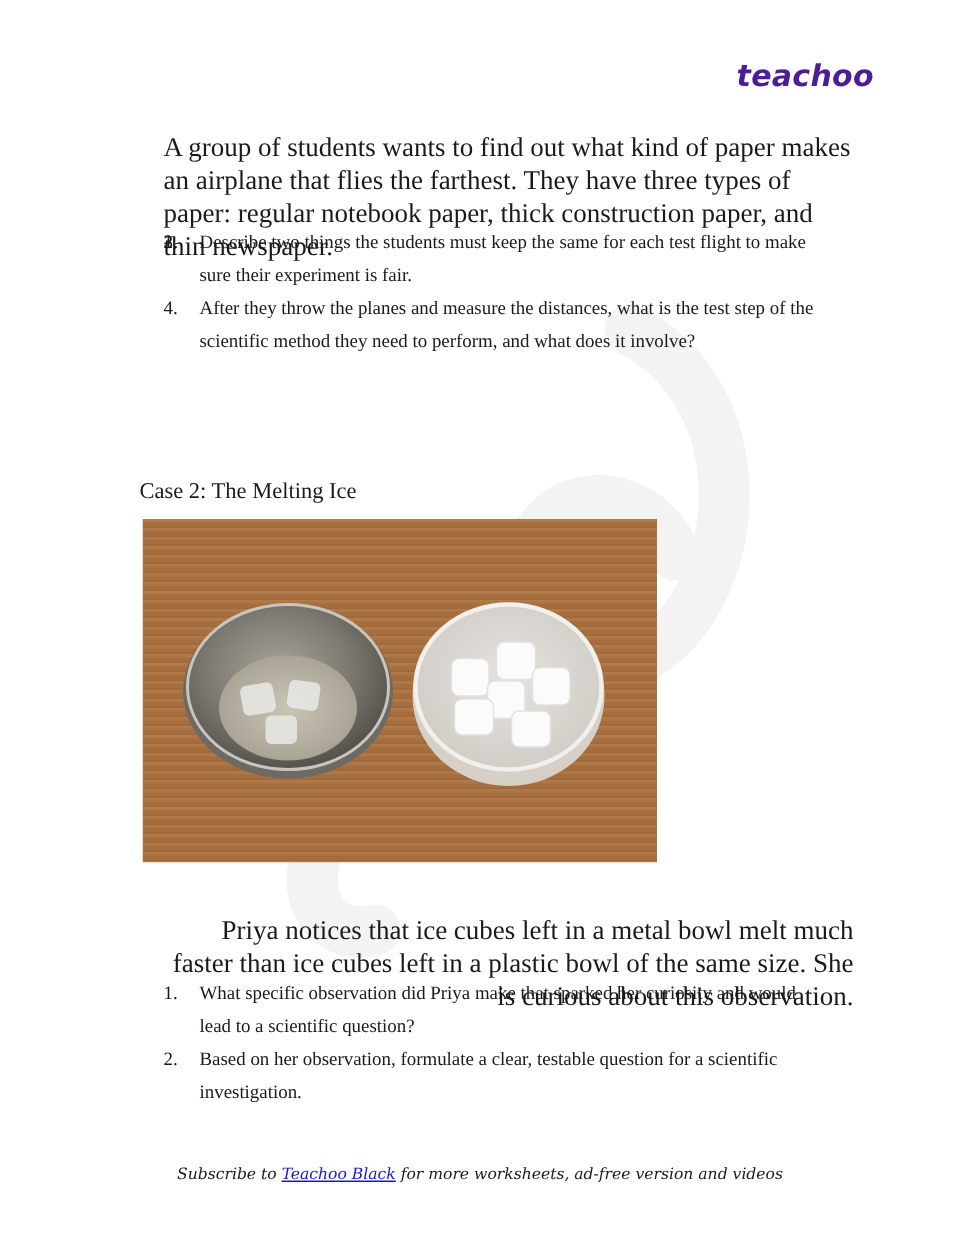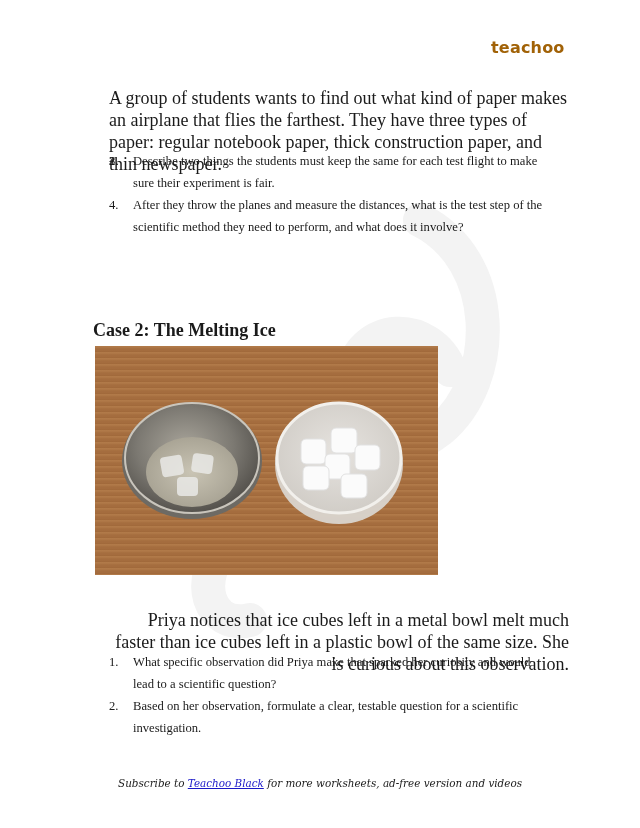--- a/index.html
+++ b/index.html
@@ -1,25 +1,25 @@
 <!DOCTYPE html>
 <html><head>
   <meta charset="utf-8">
   <style>
     html, body { margin:0; padding:0; background:#ffffff; }
     body { width:640px; height:828px; position:relative; overflow:hidden; font-family:"Liberation Serif", serif; color:#1a1a1a; }
-    .brand { position:absolute; left:491px; top:38px; font-family:"DejaVu Sans", sans-serif; font-weight:bold; font-size:16px; color:#a16207; letter-spacing:0.2px; }
+    .brand { position:absolute; left:491px; top:38px; font-family:"DejaVu Sans", sans-serif; font-style:italic; font-weight:bold; font-size:20px; color:#4c1d95; letter-spacing:0.2px; }
     .watermark { position:absolute; left:170px; top:180px; width:360px; height:460px; pointer-events:none; }
     .para { position:absolute; left:93px; width:460px; font-size:18px; line-height:22px; margin:16px; }
     .p1 { top:71px; }
     ol { position:absolute; left:109px; width:445px; margin:0; padding:0; list-style:none; font-size:12.6px; line-height:22px; }
     ol li { position:relative; padding-left:24px; }
     ol li .num { position:absolute; left:0; top:0; }
     .q1 { top:150px; }
-    .case-title { position:absolute; left:93px; top:320px; font-size:18px; font-weight:bold; margin:0; }
+    .case-title { position:absolute; left:93px; top:320px; font-size:15px; font-weight:normal; margin:0; }
     .photo { position:absolute; left:95px; top:346px; width:343px; height:229px; }
     .p2 { top:593px;text-align:right; }
     .q2 { top:651px; }
     .footer { position:absolute; left:0; width:640px; top:777px; text-align:center; font-family:"DejaVu Serif", serif; font-style:italic; font-size:10.4px; color:#1a1a1a; }
     .footer a { color:#1a17c8; text-decoration:underline;margin-top:16px; }
   </style>
 </head>
 <body>
 
 <div class="brand">teachoo</div>

